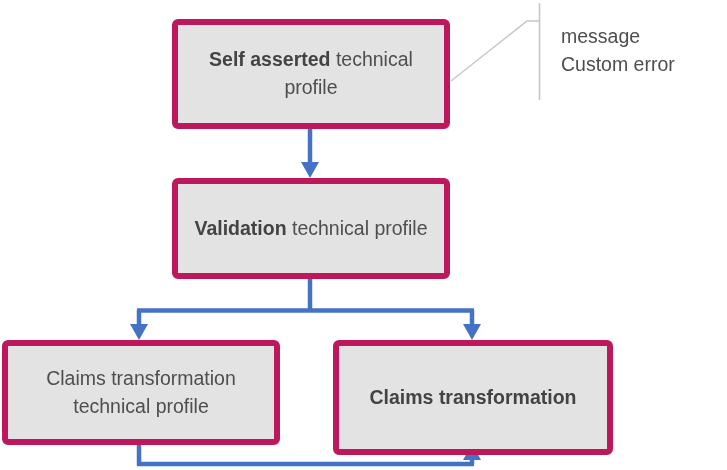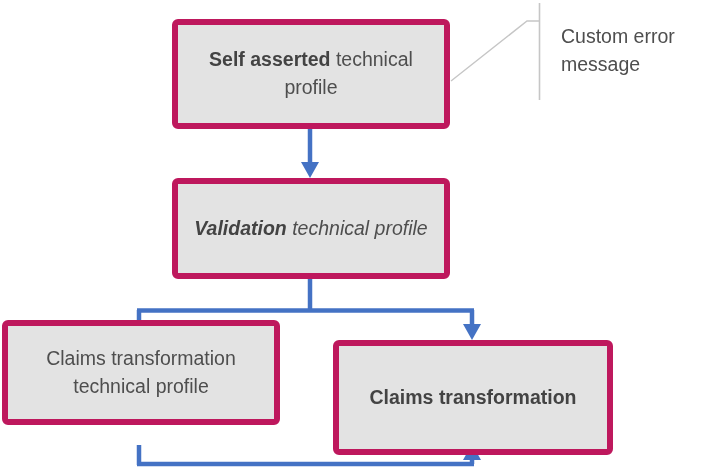--- a/index.html
+++ b/index.html
@@ -43,22 +43,22 @@
   }
   .node .txt {
     display: block;
     width: 100%;
   }
   .node b {
     font-weight: bold;
     color: #434343;
   }
   #node-self-asserted  { left: 172px; top: 19px;  width: 278px; height: 110px; }
-  #node-validation     { left: 172px; top: 178px; width: 278px; height: 101px; font-style: italic; }
-  #node-claims-tp      { left: 2px;   top: 320px; width: 278px; height: 105px; }
+  #node-validation     { left: 172px; top: 178px; width: 278px; height: 101px; }
+  #node-claims-tp      { left: 2px;   top: 340px; width: 278px; height: 105px; }
   #node-claims-xform   { left: 333px; top: 340px; width: 280px; height: 115px; }
   .callout-label {
     position: absolute;
     left: 561px;
     top: 23px;
     width: 160px;
     color: #4E4E4E;
     font-size: 19.5px;
     line-height: 1.42;
     text-align: left;
@@ -112,17 +112,17 @@
 
   <div class="node" id="node-claims-tp">
     <span class="txt"><b></b><span>Claims transformation technical profile</span></span>
   </div>
 
   <div class="node" id="node-claims-xform">
     <span class="txt"><b>Claims transformation</b><span></span></span>
   </div>
 
   <div class="callout-label">
+    <div>message</div>
     <div>Custom error</div>
-    <div>message</div>
   </div>
 
 </div>
 
 </body></html>

